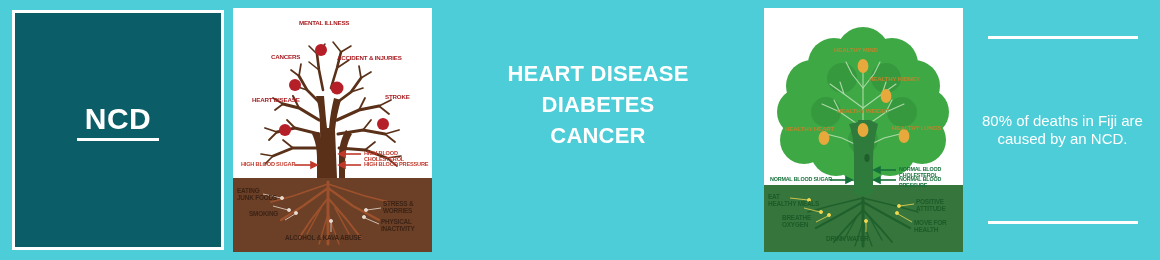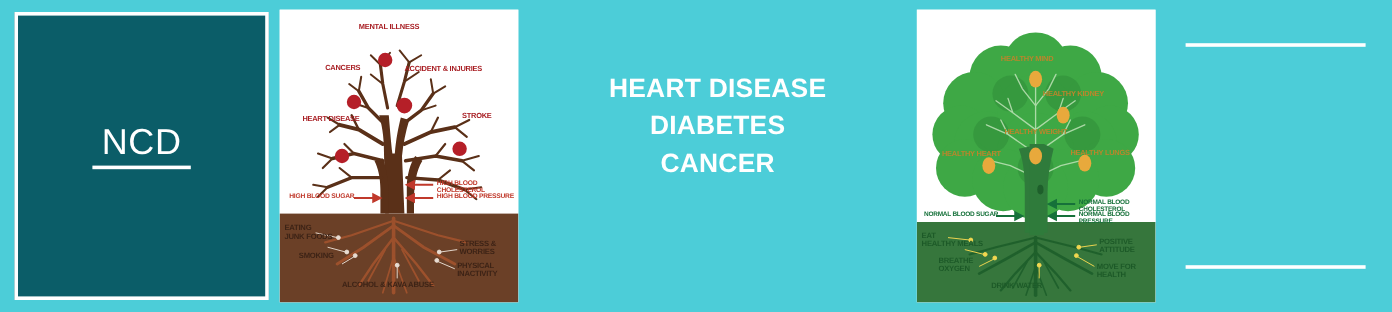--- a/index.html
+++ b/index.html
@@ -20,21 +20,21 @@
   #ncd-box {
     position: absolute; left: 12px; top: 10px;
     width: 212px; height: 240px;
     background: #0b5d68;
     border: 3px solid #ffffff;
     display: flex; flex-direction: column;
     align-items: center; justify-content: center;
     color: #ffffff; text-align: center;
   }
   #ncd-acronym {
-    font-size: 30px; font-weight: 400; letter-spacing: 0.5px;
+    font-size: 30px; font-weight: 700; letter-spacing: 0.5px;
     line-height: 1; margin-bottom: 4px;
   }
   #ncd-rule {
     width: 82px; height: 3px; background: #ffffff;
     margin-bottom: 16px;
   }
   #ncd-expansion {
     font-size: 20px; font-weight: 400; line-height: 1.22;
     max-width: 170px;
   }
@@ -326,17 +326,18 @@
     <div class="fig-label root-label-green" style="left:62px;  top:228px;">DRINK WATER</div>
     <div class="fig-label root-label-green" style="left:152px; top:191px;">POSITIVE
 ATTITUDE</div>
     <div class="fig-label root-label-green" style="left:150px; top:212px;">MOVE FOR
 HEALTH</div>
   </div>
 
   <div id="stats-box">
     <div class="stats-rule"></div>
     <div id="stats-body">
+      <div class="stat-line">80% of deaths in Fiji are caused by an NCD.</div>
     </div>
     <div class="stats-rule"></div>
   </div>
 
 </div>
 
 </body></html>

